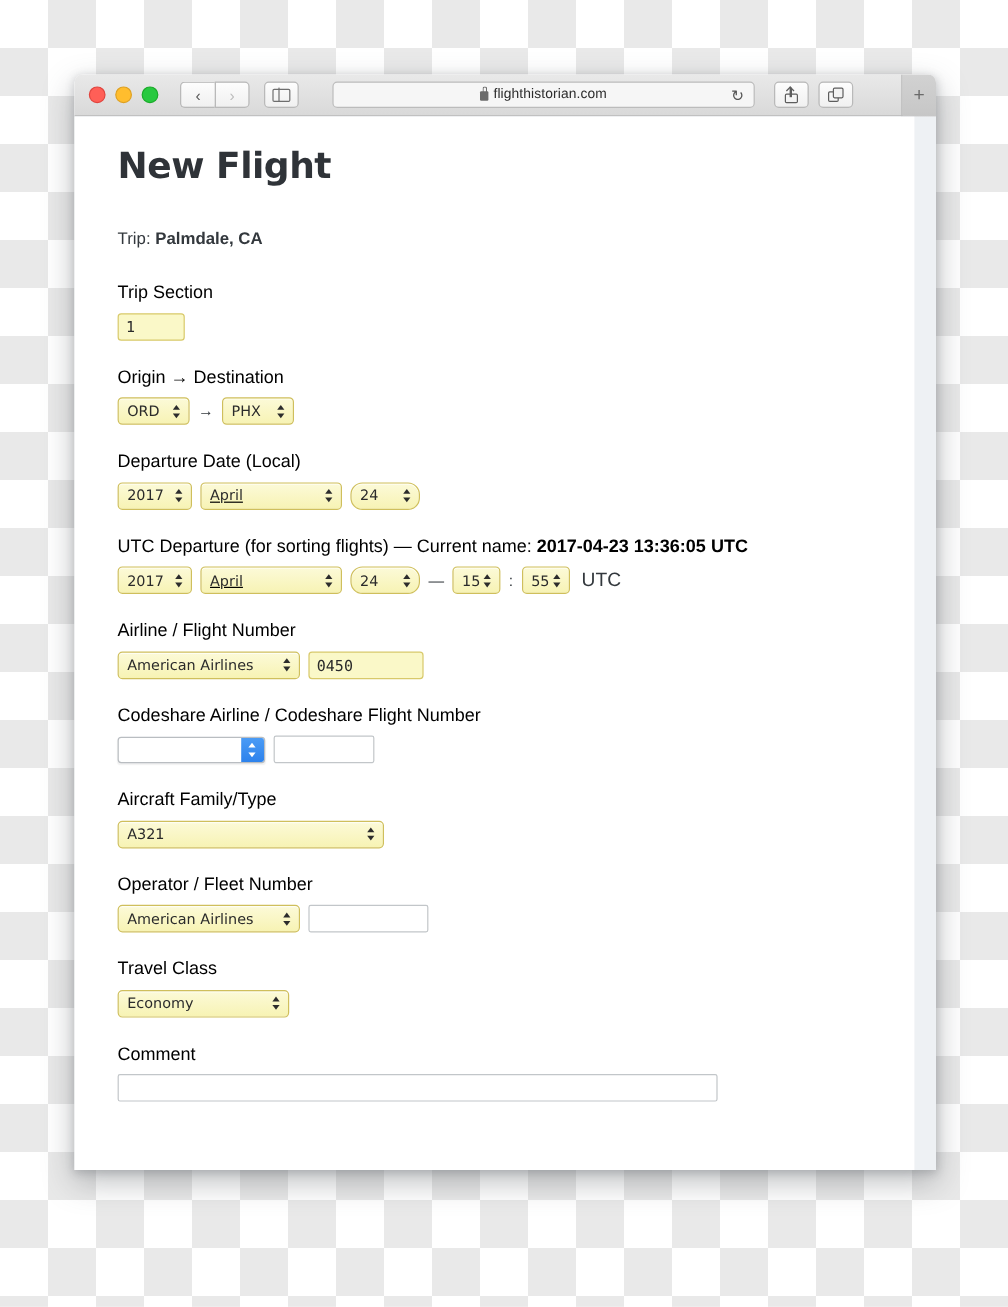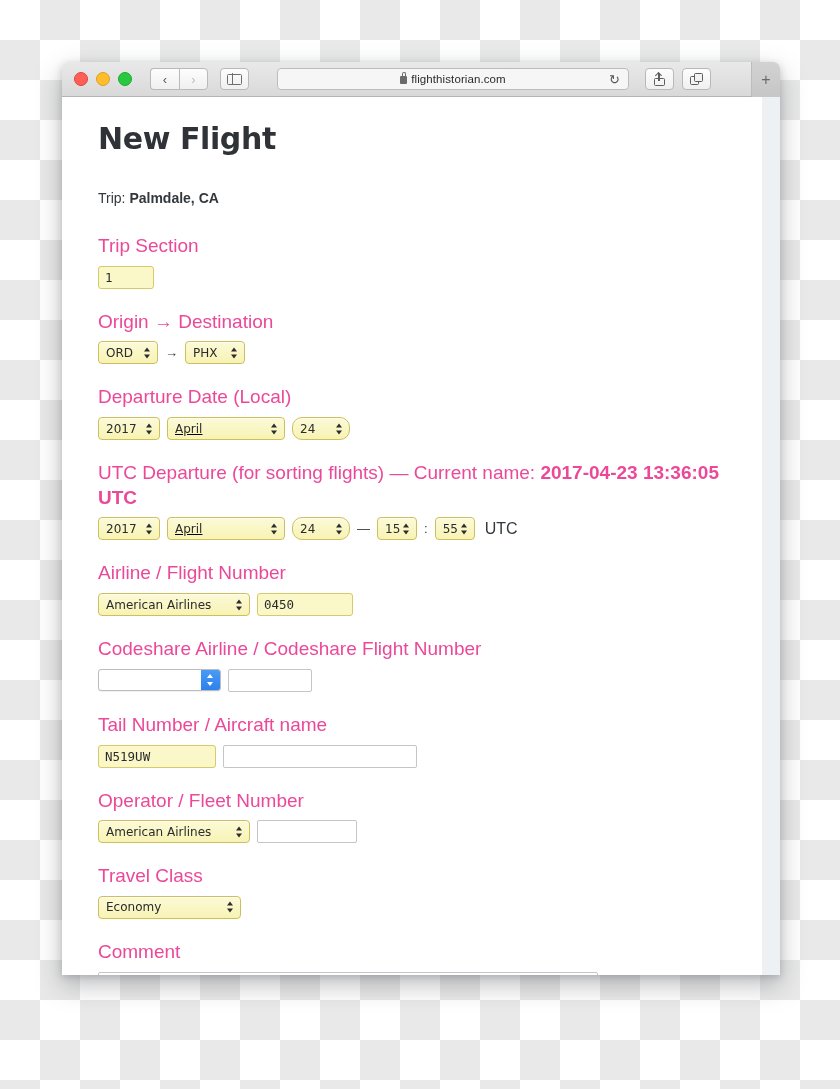--- a/index.html
+++ b/index.html
@@ -196,22 +196,22 @@
 
   .trip-line {
     font-size: 14px;
     color: #33383d;
     margin-bottom: 28px;
   }
   .trip-line b { font-weight: bold; }
 
   .field { margin-bottom: 21px; }
   .field-label {
-    font-size: 19px;
-    color: #ec4899;
+    font-size: 15px;
+    color: #000000;
     margin-bottom: 7px;
     line-height: 1.3;
   }
   .field-label b { font-weight: bold; }
   .row { display: flex; align-items: center; gap: 7px; }
   .row .sep { font-size: 13px; color: #33383d; }
 
   
   input.af {
     font-family: "DejaVu Sans Mono", monospace;
@@ -469,28 +469,30 @@
       <div class="field">
         <div class="field-label">Codeshare Airline / Codeshare Flight Number</div>
         <div class="row">
           <div class="sel-empty">
             <span class="blue"></span>
           </div>
           <input class="plain w-codeshare-num" value="" style="">
         </div>
       </div>
 
-
-      <div class="field">
-        <div class="field-label">Tail Number / Aircraft name</div>
-        <div class="row">
-          <input class="af w-tail" value="N519UW" style="">
-          <input class="plain w-acname" value="" style="">
-        </div>
-      </div>
+      <div class="field">
+        <div class="field-label">Aircraft Family/Type</div>
+        <div class="row">
+          <div class="sel sel-aircraft">
+            <span class="sel-text">A321</span>
+            <span class="stepper"></span>
+          </div>
+        </div>
+      </div>
+
 
       <div class="field">
         <div class="field-label">Operator / Fleet Number</div>
         <div class="row">
           <div class="sel sel-airline">
             <span class="sel-text">American Airlines</span>
             <span class="stepper"></span>
           </div>
           <input class="plain w-fleet" value="" style="">
         </div>

